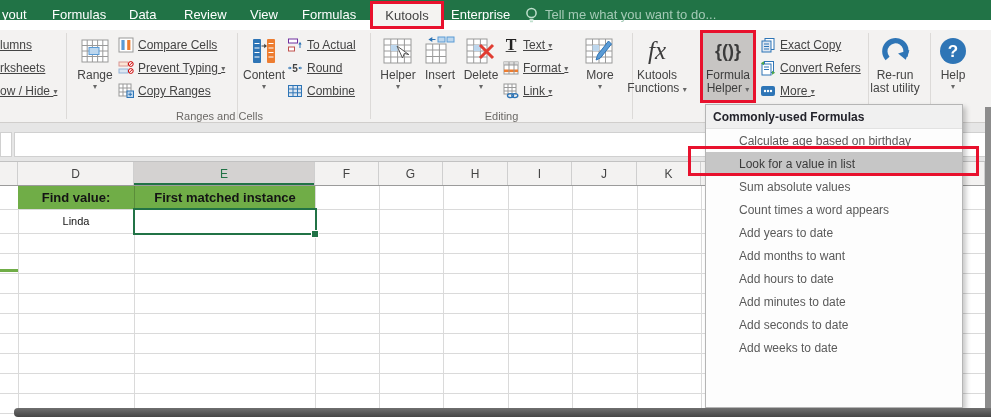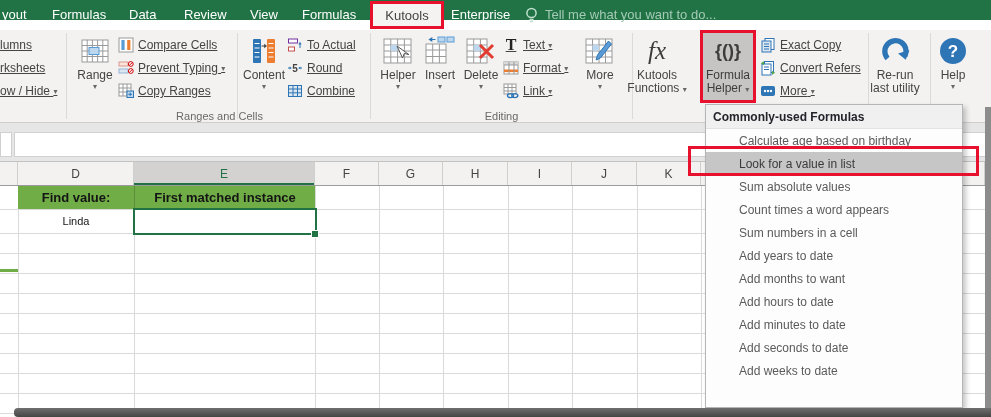--- a/index.html
+++ b/index.html
@@ -379,21 +379,20 @@
     <div class="fillhandle"></div>
     <div class="greenseg"></div>
   </div>
 
   <div class="menu">
     <div class="menuheader">Commonly-used Formulas</div>
     <div class="menuitem">Calculate age based on birthday</div>
     <div class="menuitem hl">Look for a value in list</div>
     <div class="menuitem">Sum absolute values</div>
     <div class="menuitem">Count times a word appears</div>
-    <div class="menuitem">Sum numbers in a cell</div>
     <div class="menuitem">Add years to date</div>
     <div class="menuitem">Add months to want</div>
     <div class="menuitem">Add hours to date</div>
     <div class="menuitem">Add minutes to date</div>
     <div class="menuitem">Add seconds to date</div>
     <div class="menuitem">Add weeks to date</div>
   </div>
 
   <div class="redbox-item"></div>
 

